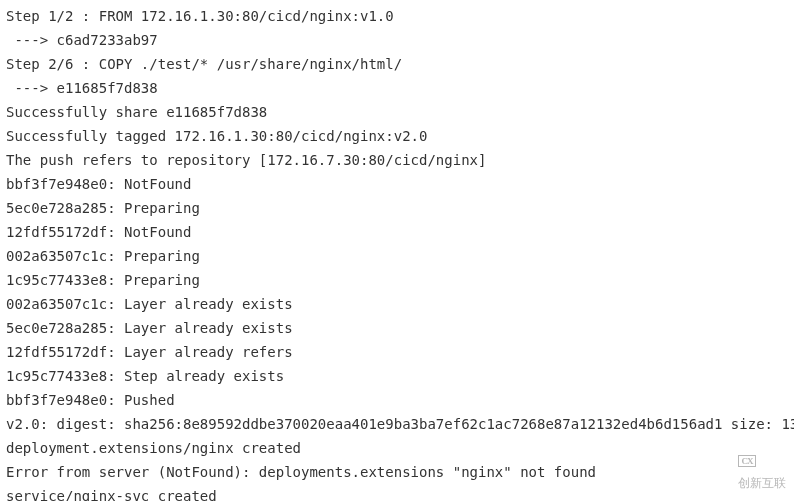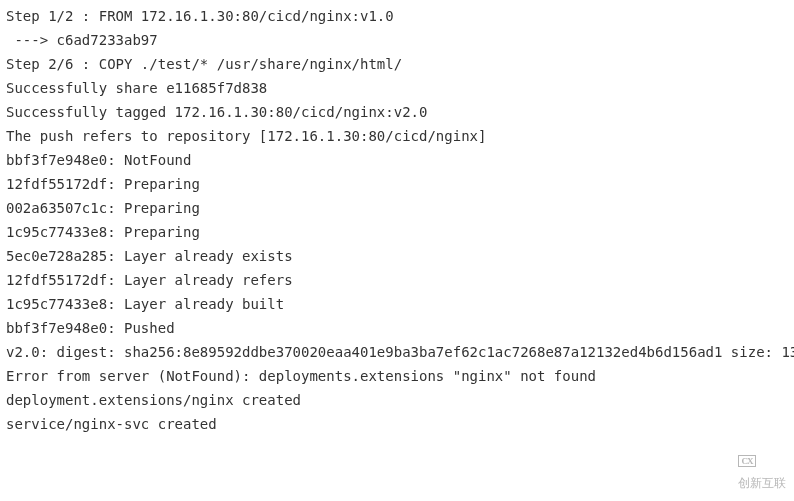--- a/index.html
+++ b/index.html
@@ -46,34 +46,37 @@
       letter-spacing: -1px;
     }
   </style>
 </head>
 <body>
 
 <div>
   <div class="output-line">Step 1/2 : FROM 172.16.1.30:80/cicd/nginx:v1.0</div>
   <div class="output-line"> ---&gt; c6ad7233ab97</div>
   <div class="output-line">Step 2/6 : COPY ./test/* /usr/share/nginx/html/</div>
+  <div class="output-line"> ---&gt; e11685f7d838</div>
   <div class="output-line">Successfully share e11685f7d838</div>
   <div class="output-line">Successfully tagged 172.16.1.30:80/cicd/nginx:v2.0</div>
-  <div class="output-line">The push refers to repository [172.16.1.30:80/cicd/nginx]</div>
+  <div class="output-line">The push refers to repository [172.16.7.30:80/cicd/nginx]</div>
   <div class="output-line">bbf3f7e948e0: NotFound</div>
-  <div class="output-line">12fdf55172df: Preparing</div>
+  <div class="output-line">5ec0e728a285: Preparing</div>
+  <div class="output-line">12fdf55172df: NotFound</div>
   <div class="output-line">002a63507c1c: Preparing</div>
   <div class="output-line">1c95c77433e8: Preparing</div>
+  <div class="output-line">002a63507c1c: Layer already exists</div>
   <div class="output-line">5ec0e728a285: Layer already exists</div>
   <div class="output-line">12fdf55172df: Layer already refers</div>
-  <div class="output-line">1c95c77433e8: Layer already built</div>
+  <div class="output-line">1c95c77433e8: Step already exists</div>
   <div class="output-line">bbf3f7e948e0: Pushed</div>
   <div class="output-line">v2.0: digest: sha256:8e89592ddbe370020eaa401e9ba3ba7ef62c1ac7268e87a12132ed4b6d156ad1 size: 1365</div>
+  <div class="output-line">deployment.extensions/nginx created</div>
   <div class="output-line">Error from server (NotFound): deployments.extensions "nginx" not found</div>
-  <div class="output-line">deployment.extensions/nginx created</div>
   <div class="output-line">service/nginx-svc created</div>
 
 </div>
 
 <div class="watermark">
   <span class="watermark-logo">CX</span>
   <span>创新互联</span>
 </div>
 
 </body></html>

